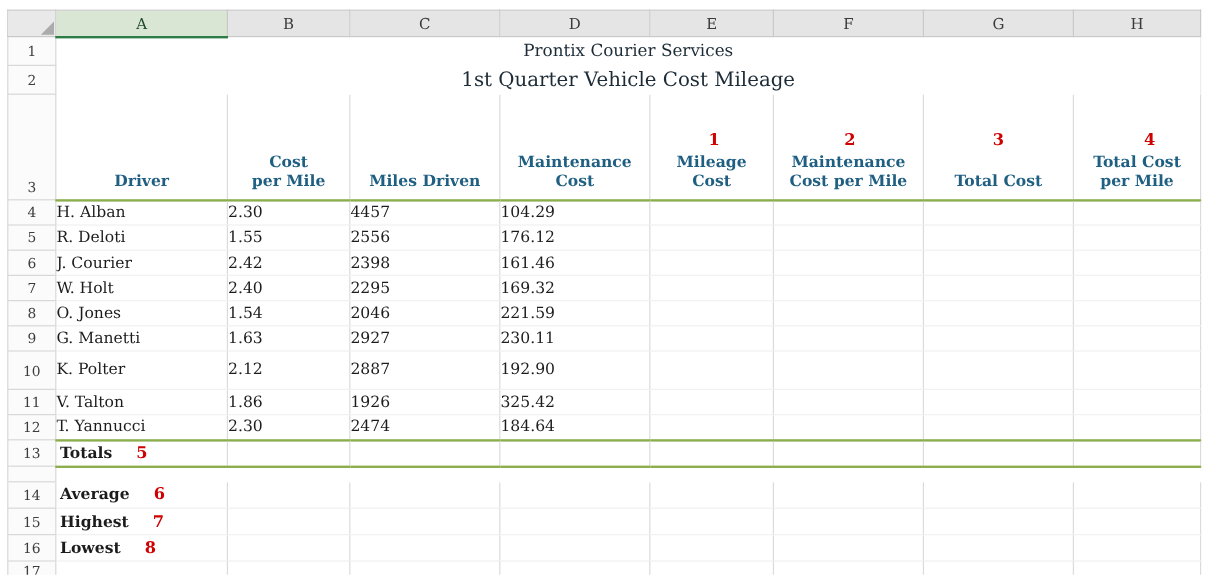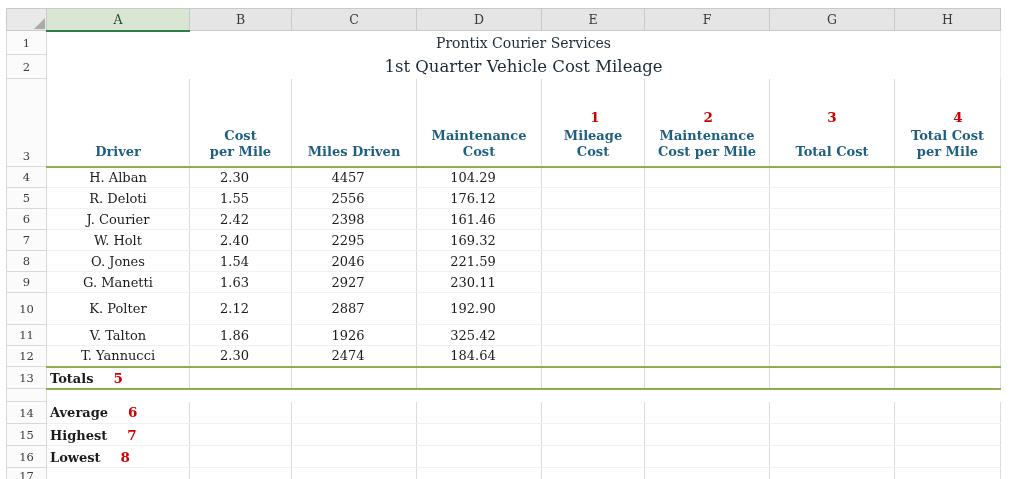--- a/index.html
+++ b/index.html
@@ -35,22 +35,22 @@
     border-bottom:2px solid var(--selected-header-green);
   }
   .corner{background:#E9E9E9; border:1px solid #C9C9C9; position:relative;}
   .corner .tri{
     position:absolute; right:1px; bottom:1px; width:0; height:0;
     border-left:11px solid transparent; border-bottom:11px solid #ABABAB;
   }
 
   
   .c{border-right:1px solid #DBDBDB; border-bottom:1px solid #F1F1F1; vertical-align:middle;}
-  .numcell{text-align:center; padding-right:12px;}
-  .ctr{text-align:center;}
+  .numcell{text-align:left; padding-right:12px;}
+  .ctr{}
   .lbl{font-weight:bold; padding-left:3px;margin-top:32px;}
   .lbl .ann{margin-left:20px;}
 
   .ttl{
     text-align:center; font-size:14px; color:var(--title-color);
     border-right:1px solid #EDEDED; border-bottom:none;
   }
   .sub{font-size:16.5px;}
 
   

